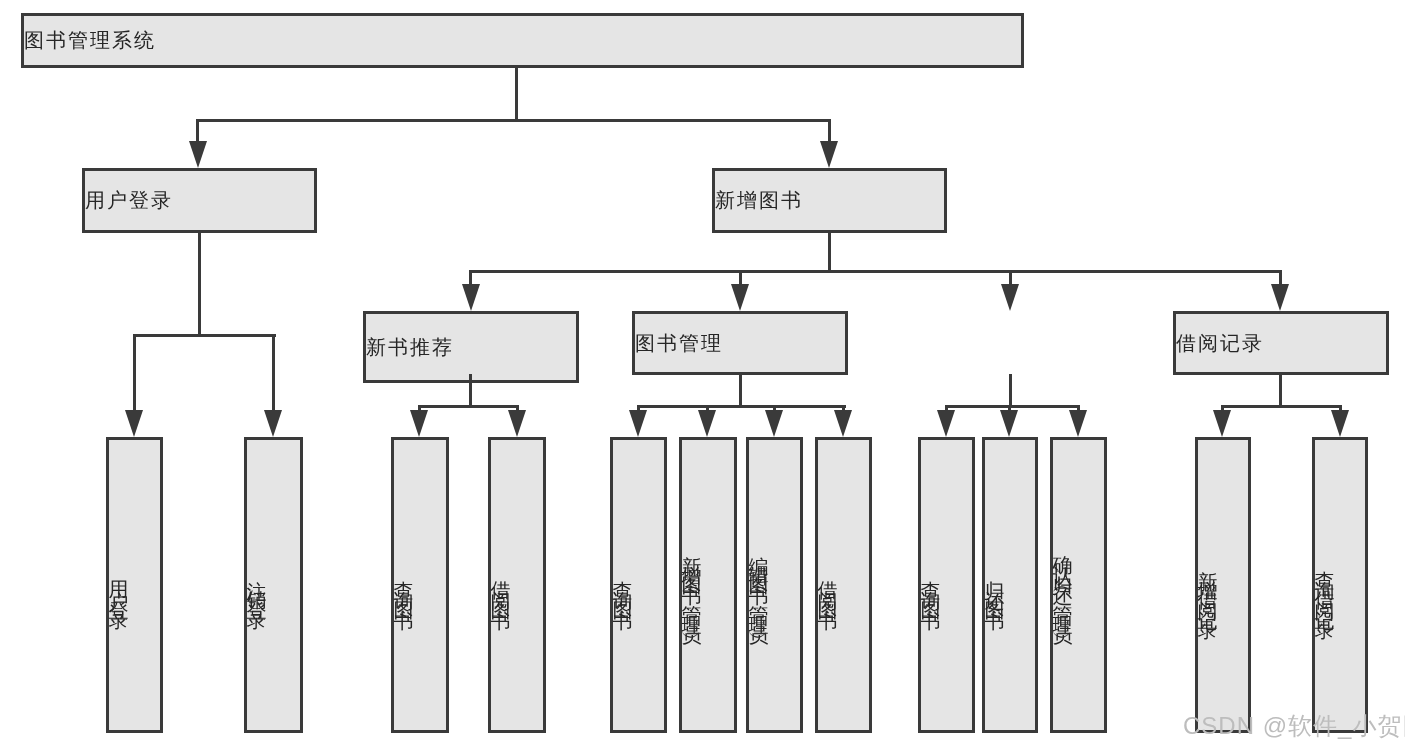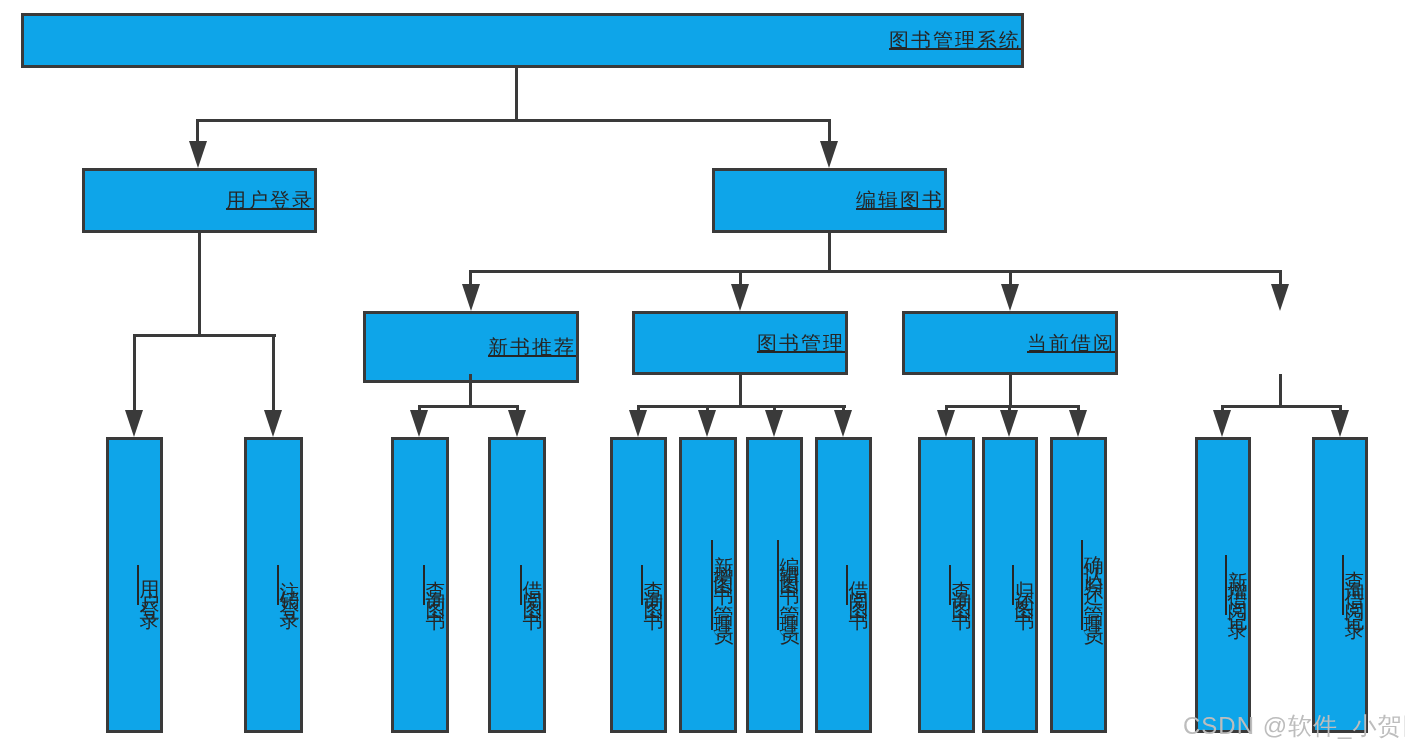--- a/index.html
+++ b/index.html
@@ -1,22 +1,22 @@
 <!DOCTYPE html>
 <html><head>
 <meta charset="utf-8">
 <style>
   html,body { margin:0; padding:0; background:#ffffff; }
   .stage {
     position:relative; width:1405px; height:747px; background:#ffffff;
     font-family:"Liberation Sans", sans-serif; color:#262626; overflow:hidden;
   }
   .node {
-    position:absolute; box-sizing:border-box; background:#0ea5e9;
-    border:3px solid #3a3a3a; display:flex; align-items:center; justify-content:flex-end;text-decoration:underline;
+    position:absolute; box-sizing:border-box; background:#e5e5e5;
+    border:3px solid #3a3a3a; display:flex; align-items:center; justify-content:flex-start;
   }
   .h-label { font-size:20px; letter-spacing:2px; white-space:nowrap; }
   .v-label {
     writing-mode:vertical-rl; text-orientation:mixed;
     font-size:20px; line-height:1; letter-spacing:10px; white-space:nowrap;
   }
   .line { position:absolute; background:#3a3a3a; }
   .arrow {
     position:absolute; width:0; height:0;
     border-left:9px solid transparent; border-right:9px solid transparent;
@@ -33,31 +33,31 @@
 <div class="stage">
 
   <div class="node" style="left:21px; top:13px; width:1003px; height:55px;">
     <span class="h-label">图书管理系统</span>
   </div>
 
   <div class="node" style="left:82px; top:168px; width:235px; height:65px;">
     <span class="h-label">用户登录</span>
   </div>
   <div class="node" style="left:712px; top:168px; width:235px; height:65px;">
-    <span class="h-label">编辑图书</span>
+    <span class="h-label">新增图书</span>
   </div>
 
   <div class="node" style="left:363px; top:311px; width:216px; height:72px;">
     <span class="h-label">新书推荐</span>
   </div>
   <div class="node" style="left:632px; top:311px; width:216px; height:64px;">
     <span class="h-label">图书管理</span>
   </div>
-  <div class="node" style="left:902px; top:311px; width:216px; height:64px;">
-    <span class="h-label">当前借阅</span>
+  <div class="node" style="left:1173px; top:311px; width:216px; height:64px;">
+    <span class="h-label">借阅记录</span>
   </div>
 
   <div class="node" style="left:106px; top:437px; width:57px; height:296px;">
     <span class="v-label">用户登录</span>
   </div>
   <div class="node" style="left:244px; top:437px; width:59px; height:296px;">
     <span class="v-label">注销登录</span>
   </div>
   <div class="node" style="left:391px; top:437px; width:58px; height:296px;">
     <span class="v-label">查询图书</span>

